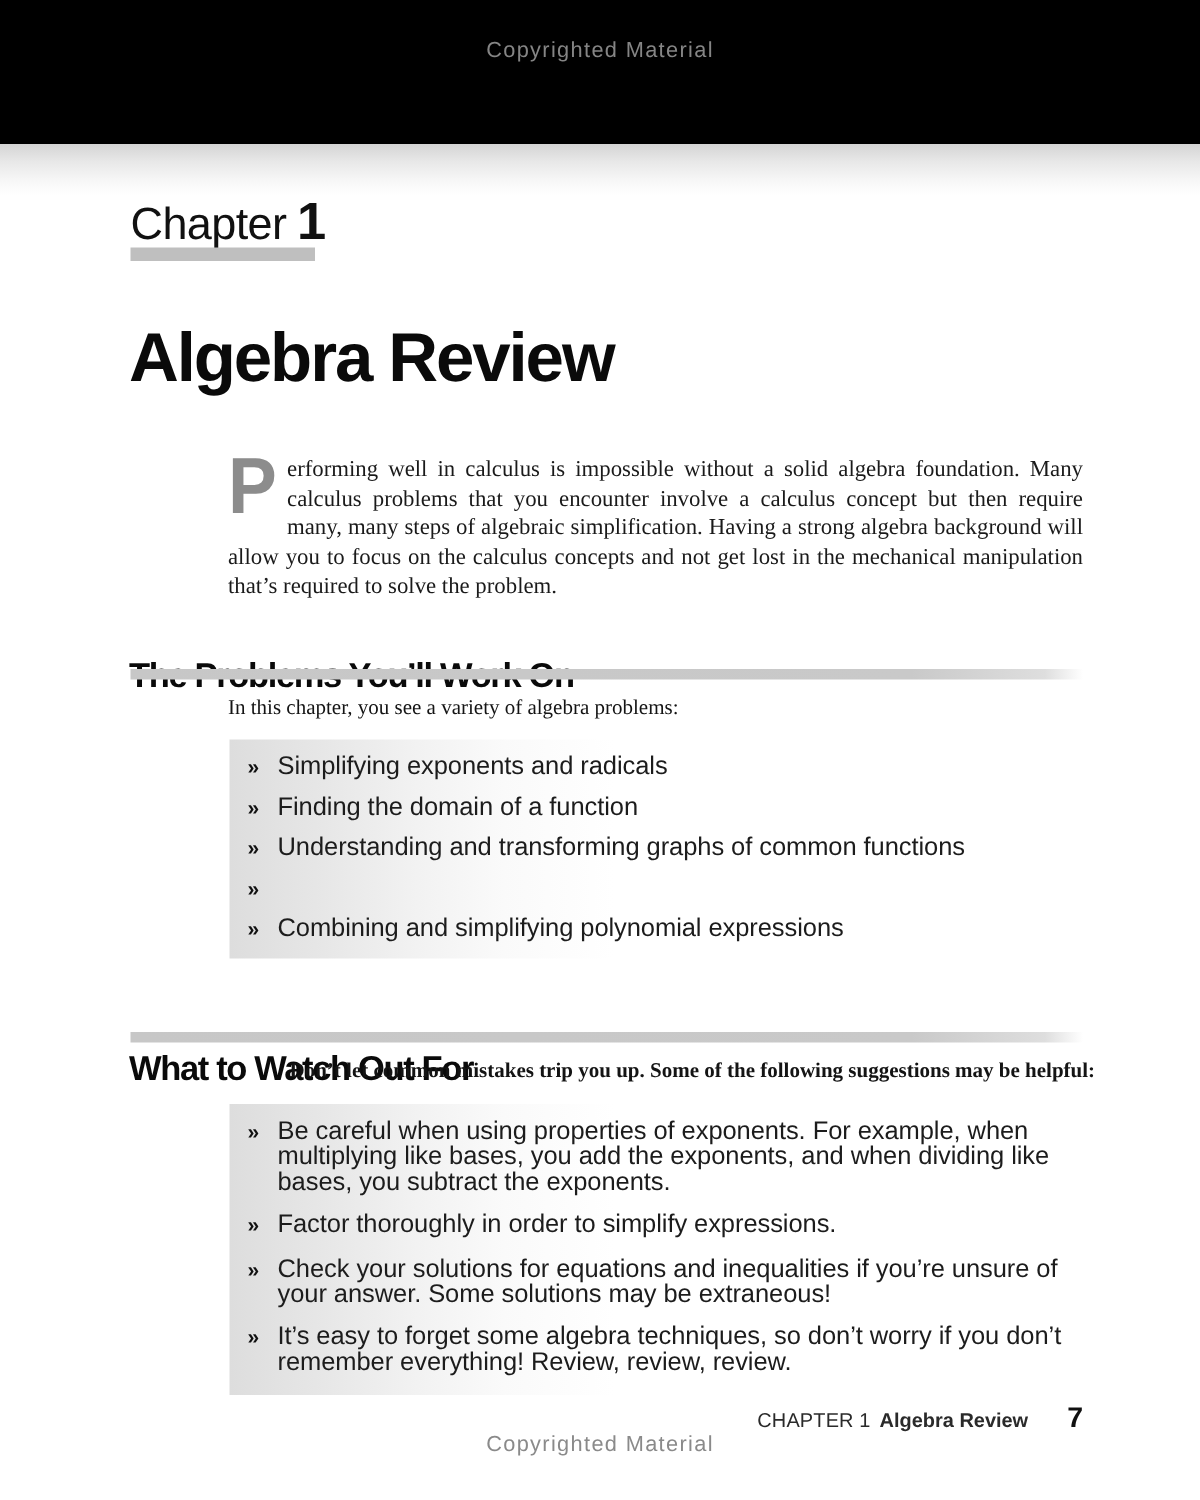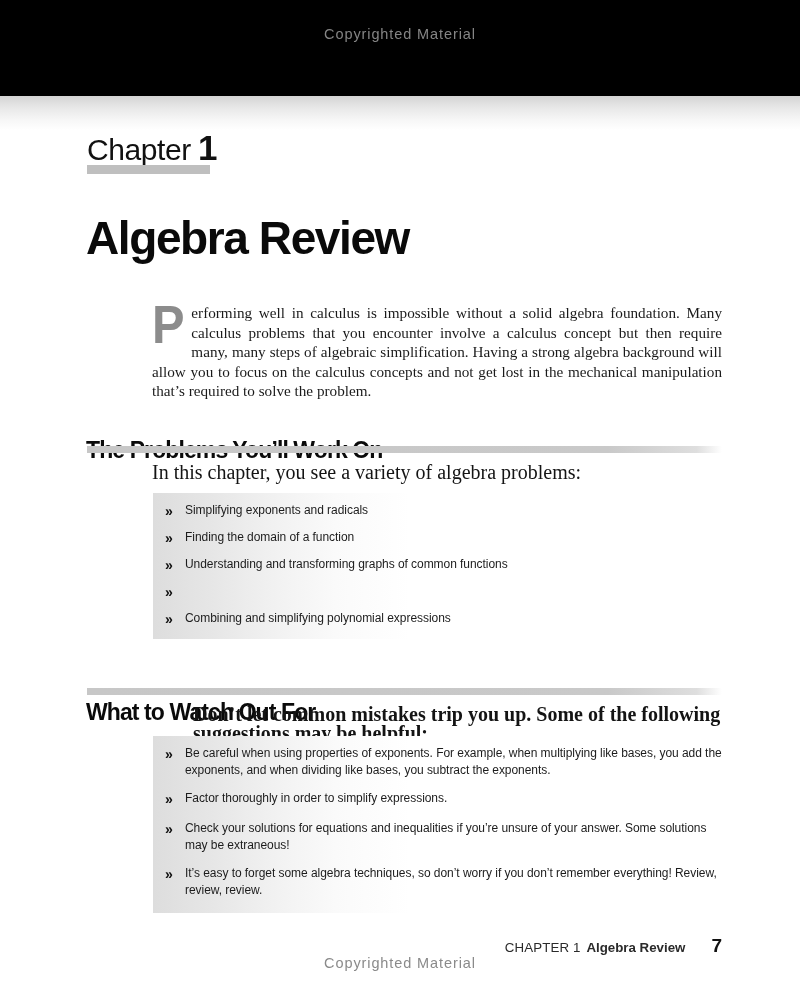--- a/index.html
+++ b/index.html
@@ -129,21 +129,21 @@
     width: 635px;
     height: 7px;
     background: linear-gradient(to right, #c7c7c7 0%, #c9c9c9 82%, #dedede 96%, #ffffff 100%);
   }
 
   .lead-text {
     position: absolute;
     left: 152px;
     width: 570px;
     font-family: "Liberation Serif", serif;
-    font-size: 20px;
+    font-size: 14px;
     line-height: 19px;
     color: #141414;
   }
   .lead-bold { font-weight: 700; }
 
   
   .bullet-box {
     position: absolute;
     left: 153px;
     width: 570px;
@@ -161,21 +161,21 @@
     font-family: "Liberation Sans", sans-serif;
     font-weight: 700;
     font-size: 14px;
     color: #111111;
     line-height: 19px;
     letter-spacing: -1.5px;
   }
   .bullet-text {
     flex: 1 1 auto;
     font-family: "Liberation Sans", sans-serif;
-    font-size: 12px;
+    font-size: 17px;
     line-height: 17px;
     color: #1c1c1c;
     letter-spacing: -0.05px;
   }
 
   
   #list-problems { top: 493px; padding: 9px 0 10px 0; }
   #list-problems .bullet-row { margin-bottom: 8px; }
   #list-problems .bullet-row:last-child { margin-bottom: 0; }
 

